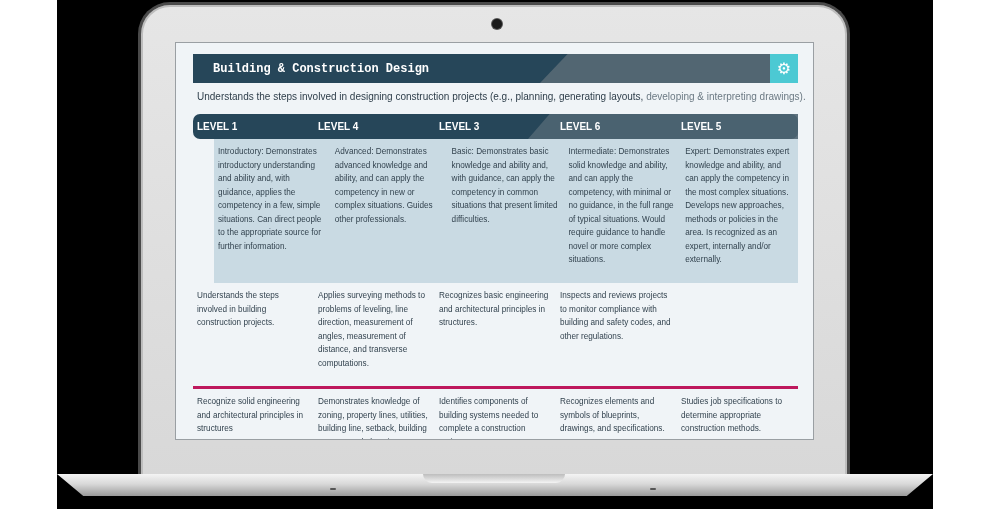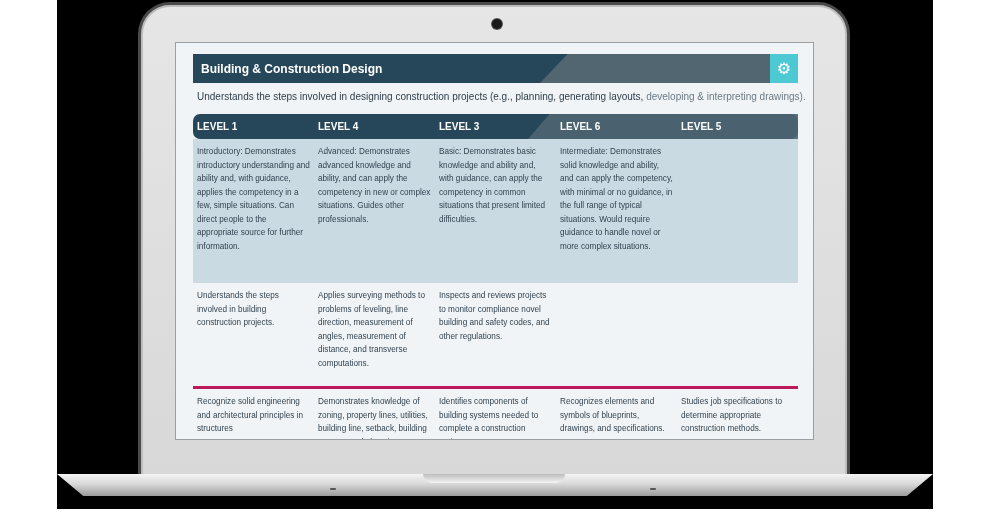--- a/index.html
+++ b/index.html
@@ -41,41 +41,41 @@
   .title-bar {
     position: absolute; left: 17px; top: 11px; width: 605px; height: 29px;
     background: #264659; display: flex; align-items: center;
   }
   .title-bar::after {
     content: ""; position: absolute; right: 28px; top: 0; width: 230px; height: 29px;
     background: #5a6c77;
     clip-path: polygon(12% 0, 100% 0, 100% 100%, 0 100%);
     opacity: .85;
   }
-  .title-text { position: relative; z-index: 1; padding-left: 8px; color: #fff; font-weight: bold; font-size: 12px; }
+  .title-text { position: relative; z-index: 1; padding-left: 20px; color: #fff; font-weight: bold; font-size: 12px; font-family: Liberation Mono, monospace; }
   .gear-btn {
     position: absolute; right: 0; top: 0; width: 28px; height: 29px; z-index: 2;
     background: #4cc9d3; display: flex; align-items: center; justify-content: center;
     color: #fff; font-size: 16px; cursor: pointer;
   }
 
   .description { position: absolute; left: 21px; top: 48px; font-size: 10px; color: #2e3e4a; white-space: nowrap; }
   .description .muted { color: #6c7a84; margin-top: 20px; }
 
   
   .grid { position: absolute; left: 17px; top: 71px; width: 605px; }
   .head-row { display: flex; height: 25px; background: #264659; position: relative; border-radius: 7px; }
   .head-row::after {
     content: ""; position: absolute; right: 0; top: 0; width: 270px; height: 25px;
     background: #4f6572; clip-path: polygon(8% 0, 100% 0, 100% 100%, 0 100%); opacity: .9;
   }
   .head-cell { position: relative; z-index: 1; width: 121px; padding-left: 4px; color: #fff; font-weight: bold; font-size: 10px; line-height: 25px; }
 
   .row { display: flex; border-bottom: 3px solid #be185d; }
-  .row.desc { background: #c9dae3; height: 144px; border-bottom: none; }
+  .row.desc { background: #c9dae3; height: 144px; border-bottom: none; margin-left: 21px; }
   .cell { width: 121px; padding: 6px 4px 0 4px; font-size: 8.2px; line-height: 13.5px; color: #33434f; }
   .row.r1 { height: 106px; }
   .row.r2 { height: 64px; }
 </style>
 </head>
 <body>
 
 <div class="stage-bg"></div>
 
 <div class="lid"></div>
@@ -101,26 +101,28 @@
       <div class="head-cell">LEVEL 3</div>
       <div class="head-cell">LEVEL 6</div>
       <div class="head-cell">LEVEL 5</div>
     </div>
 
     <div class="row desc">
       <div class="cell">Introductory: Demonstrates introductory understanding and ability and, with guidance, applies the competency in a few, simple situations. Can direct people to the appropriate source for further information.</div>
       <div class="cell">Advanced: Demonstrates advanced knowledge and ability, and can apply the competency in new or complex situations. Guides other professionals.</div>
       <div class="cell">Basic: Demonstrates basic knowledge and ability and, with guidance, can apply the competency in common situations that present limited difficulties.</div>
       <div class="cell">Intermediate: Demonstrates solid knowledge and ability, and can apply the competency, with minimal or no guidance, in the full range of typical situations. Would require guidance to handle novel or more complex situations.</div>
+      <div class="cell">Expert: Demonstrates expert knowledge and ability, and can apply the competency in the most complex situations. Develops new approaches, methods or policies in the area. Is recognized as an expert, internally and/or externally.</div>
     </div>
 
     <div class="row r1">
       <div class="cell">Understands the steps involved in building construction projects.</div>
       <div class="cell">Applies surveying methods to problems of leveling, line direction, measurement of angles, measurement of distance, and transverse computations.</div>
-      <div class="cell">Inspects and reviews projects to monitor compliance novel building and safety codes, and other regulations.</div>
+      <div class="cell">Recognizes basic engineering and architectural principles in structures.</div>
+      <div class="cell">Inspects and reviews projects to monitor compliance with building and safety codes, and other regulations.</div>
     </div>
 
     <div class="row r2">
       <div class="cell">Recognize solid engineering and architectural principles in structures</div>
       <div class="cell">Demonstrates knowledge of zoning, property lines, utilities, building line, setback, building corners, and elevation.</div>
       <div class="cell">Identifies components of building systems needed to complete a construction project.</div>
       <div class="cell">Recognizes elements and symbols of blueprints, drawings, and specifications.</div>
       <div class="cell">Studies job specifications to determine appropriate construction methods.</div>
     </div>
 

